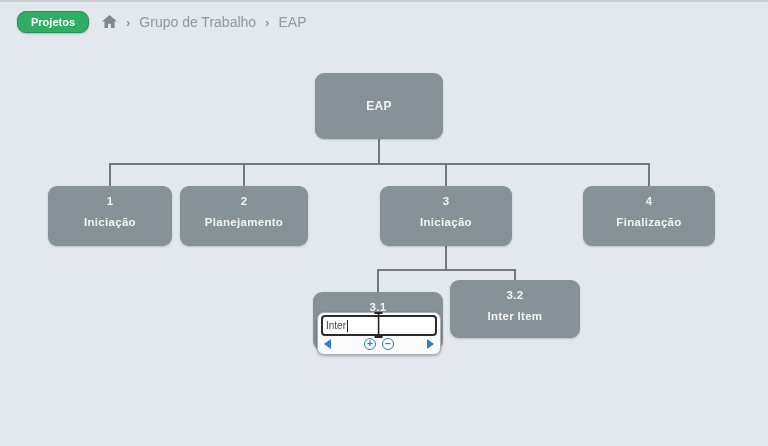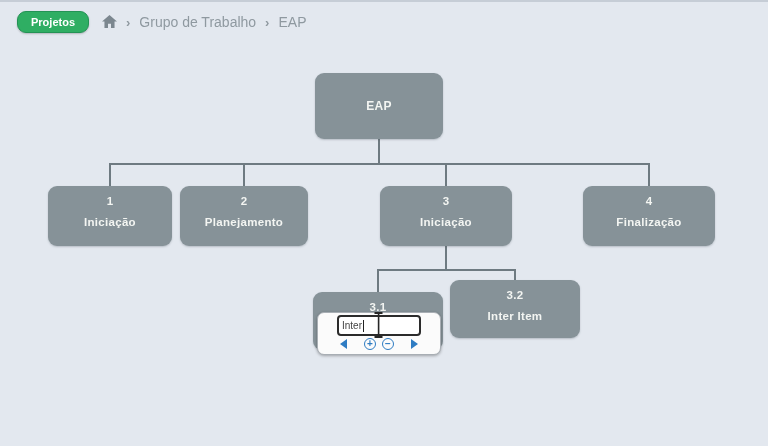--- a/index.html
+++ b/index.html
@@ -25,21 +25,21 @@
     position:absolute;background:#869298;border-radius:9px;color:#f3f5f2;
     display:flex;flex-direction:column;align-items:center;padding-top:9px;gap:9px;
     font-size:11.5px;font-weight:bold;letter-spacing:.3px;box-sizing:border-box;
     box-shadow:0 1px 2px rgba(70,80,90,.28);cursor:pointer;
   }
   .node-root{justify-content:center;padding-top:0;font-size:12px;}
   
   .editor{
     position:absolute;left:317px;top:310px;width:124px;height:43px;z-index:5;
     background:#fbfbfb;border:1px solid #a8aeb4;border-radius:7px;
-    box-shadow:0 1px 3px rgba(0,0,0,.3);box-sizing:border-box;padding:2px 19px;
+    box-shadow:0 1px 3px rgba(0,0,0,.3);box-sizing:border-box;padding:2px 3px;
   }
   .textbox{
     height:21px;border:2px solid #2b2b2b;border-radius:4px;background:#ffffff;
     display:flex;align-items:center;padding:0 3px;font-size:10px;color:#444;
     box-sizing:border-box;cursor:text;
   }
   .caret{width:1px;height:12px;background:#222222;margin-left:1px;}
   .spin-row{height:16px;display:flex;align-items:center;justify-content:space-between;padding:0 3px;}
   .tri{width:0;height:0;border-top:5px solid transparent;border-bottom:5px solid transparent;cursor:pointer;}
   .tri-left{border-right:7px solid #2e7cc3;}

